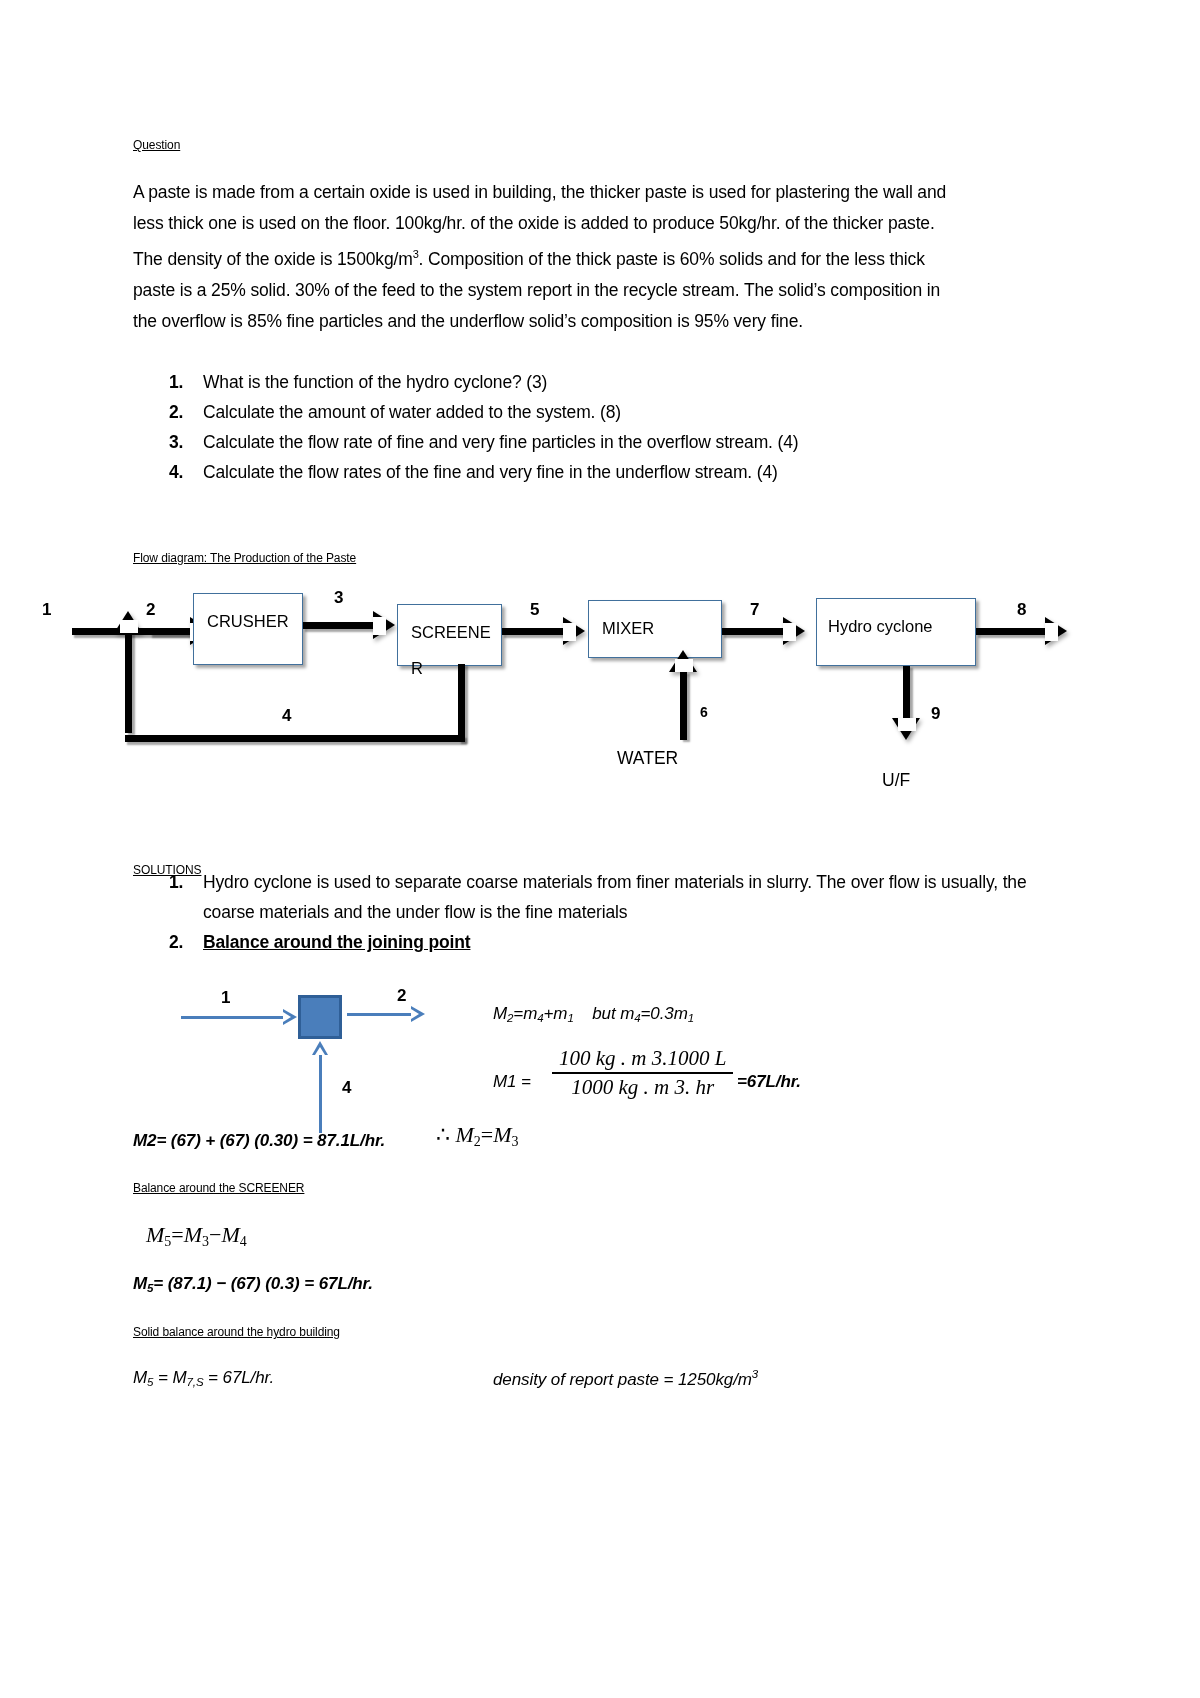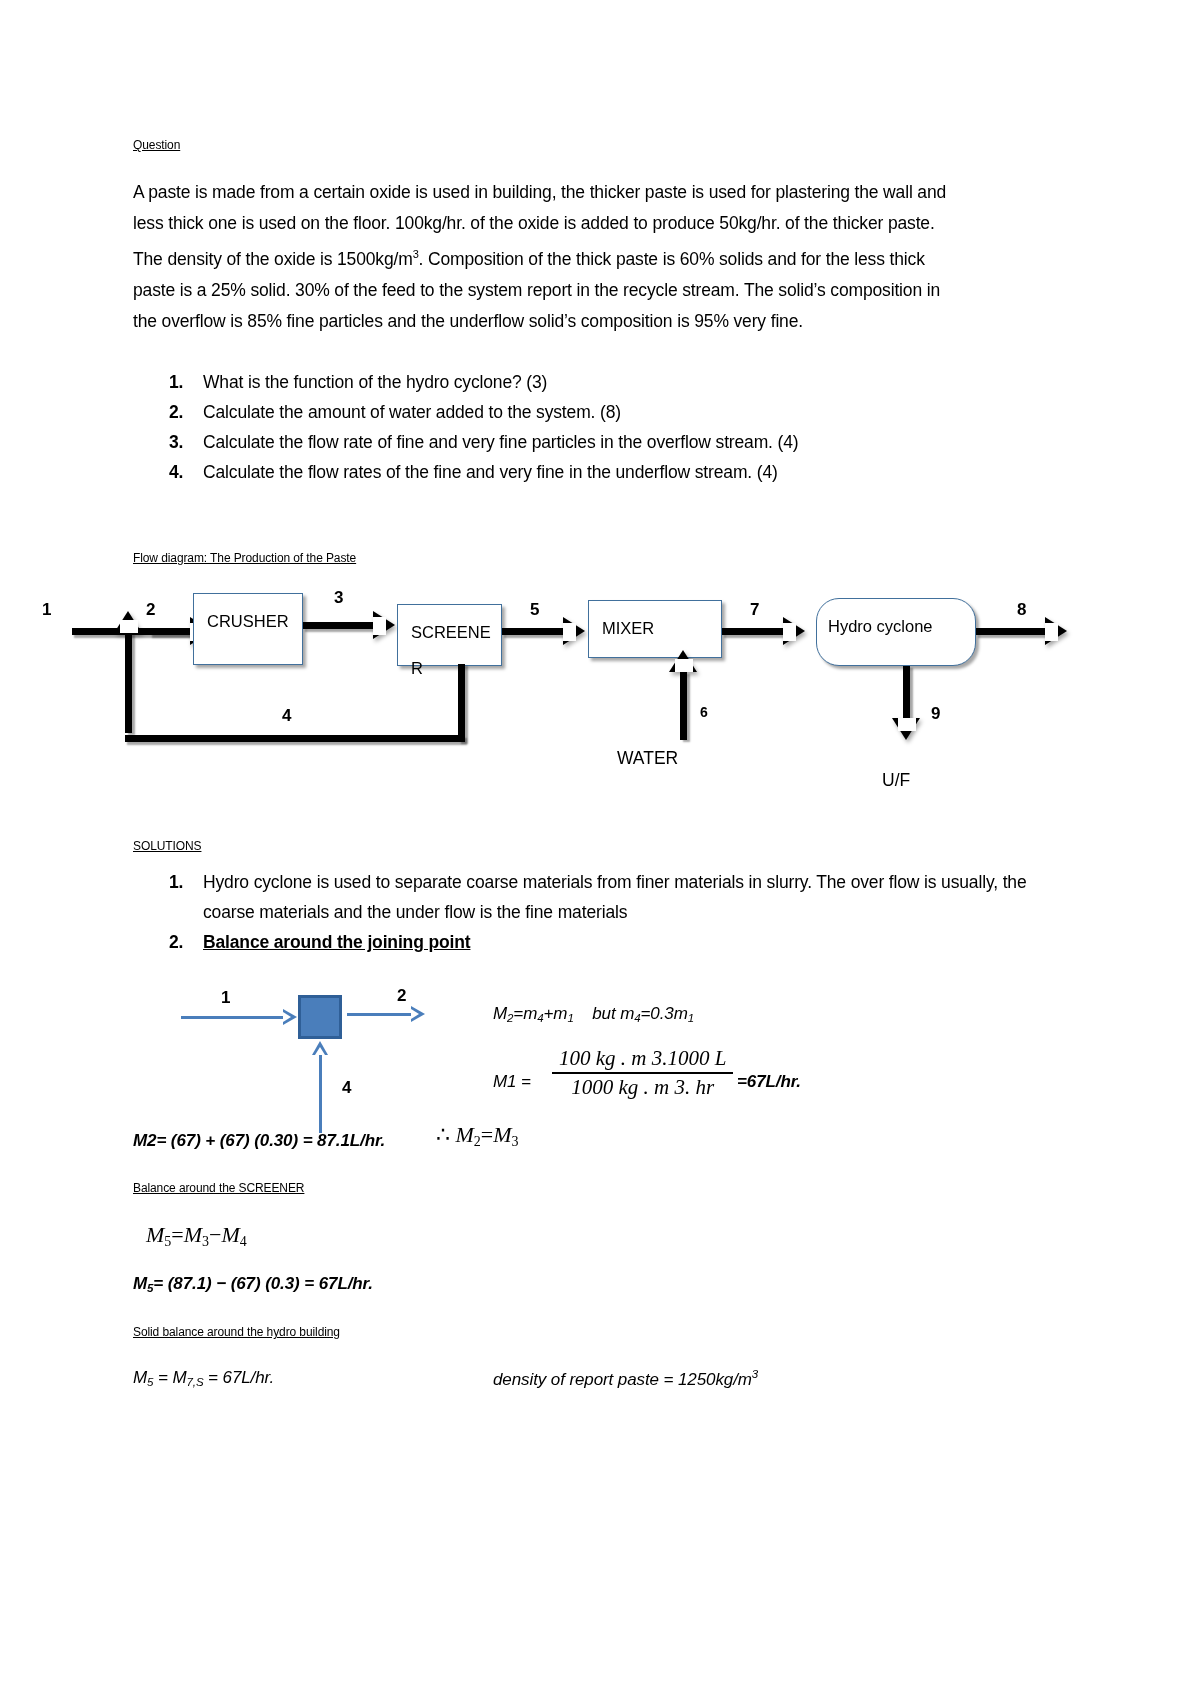--- a/index.html
+++ b/index.html
@@ -272,21 +272,21 @@
       <li>What is the function of the hydro cyclone? (3)</li>
       <li>Calculate the amount of water added to the system. (8)</li>
       <li>Calculate the flow rate of fine and very fine particles in the overflow stream. (4)</li>
       <li>Calculate the flow rates of the fine and very fine in the underflow stream. (4)</li>
     </ol>
 
     <div style="position:absolute; left:0; top:508px;margin-top:40px;">
       <span class="h-underline">Flow diagram: The Production of the Paste</span>
     </div>
 
-    <div style="position:absolute; left:0; top:836px;">
+    <div style="position:absolute; left:0; top:860px;">
       <span class="h-underline">SOLUTIONS</span>
     </div>
 
     <ol class="qlist sublist" style="position:absolute; left:0; top:867px; width:830px;">
       <li>Hydro cyclone is used to separate coarse materials from finer materials in slurry. The over flow is usually, the coarse materials and the under flow is the fine materials</li>
       <li>
         <span class="sub-underline">Balance around the joining point</span>
       </li>
     </ol>
 
@@ -338,21 +338,21 @@
     <div class="arrowU" style="left:669px; top:72px;"></div>
     <div class="notch notchU" style="left:674.5px; top:81px;"></div>
     <span class="streamnum" style="left:700px; top:126px; font-size:14px;">6</span>
     <span class="diaglabel" style="left:617px; top:170px;">WATER</span>
 
     <span class="streamnum" style="left:750px; top:22px;">7</span>
     <div class="hline" style="left:722px; top:50px; width:68px;"></div>
     <div class="arrowR" style="left:783px; top:39px;"></div>
     <div class="notch notchR" style="left:783px; top:44.5px;"></div>
 
-    <div class="unitbox" style="left:816px; top:20px; width:160px; height:68px; padding-left:11px;border-radius:23px;">
+    <div class="unitbox" style="left:816px; top:20px; width:160px; height:68px; padding-left:11px;">
       <span>Hydro cyclone</span>
     </div>
 
     <span class="streamnum" style="left:1017px; top:22px;">8</span>
     <div class="hline" style="left:976px; top:50px; width:76px;"></div>
     <div class="arrowR" style="left:1045px; top:39px;"></div>
     <div class="notch notchR" style="left:1045px; top:44.5px;"></div>
 
     <div class="vline" style="left:903px; top:88px; height:58px;"></div>
     <div class="arrowD" style="left:892px; top:140px;"></div>

